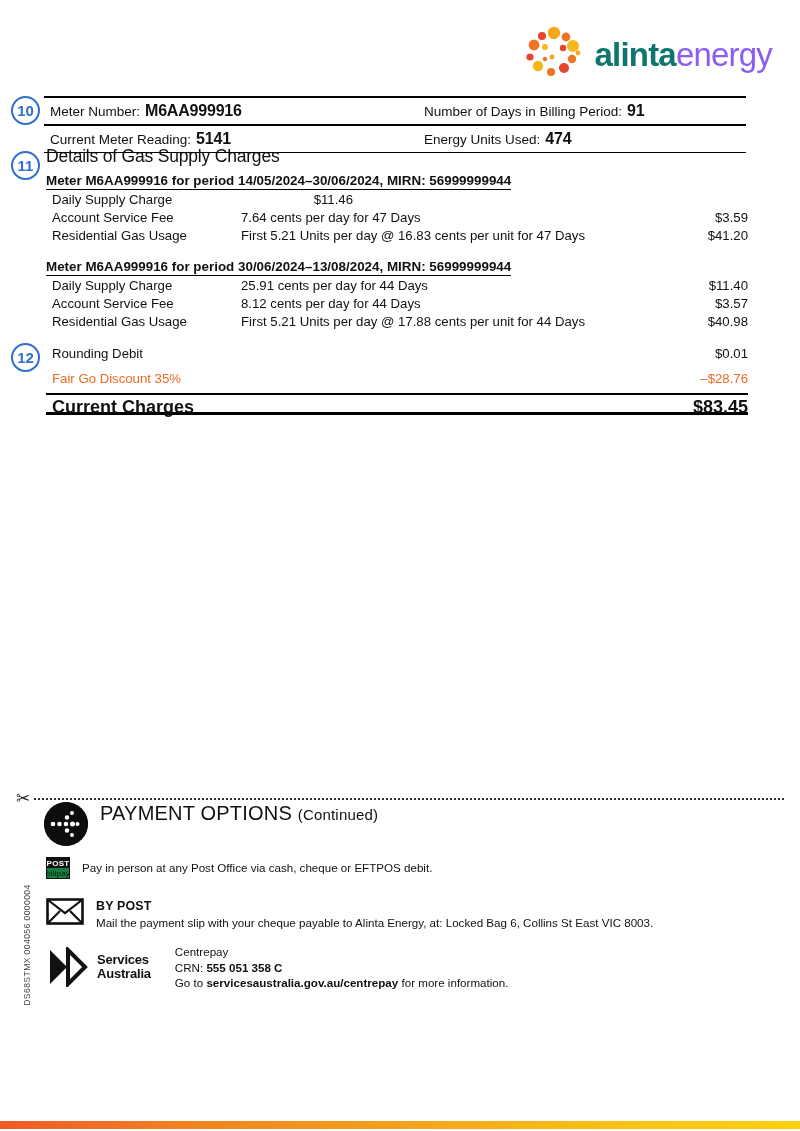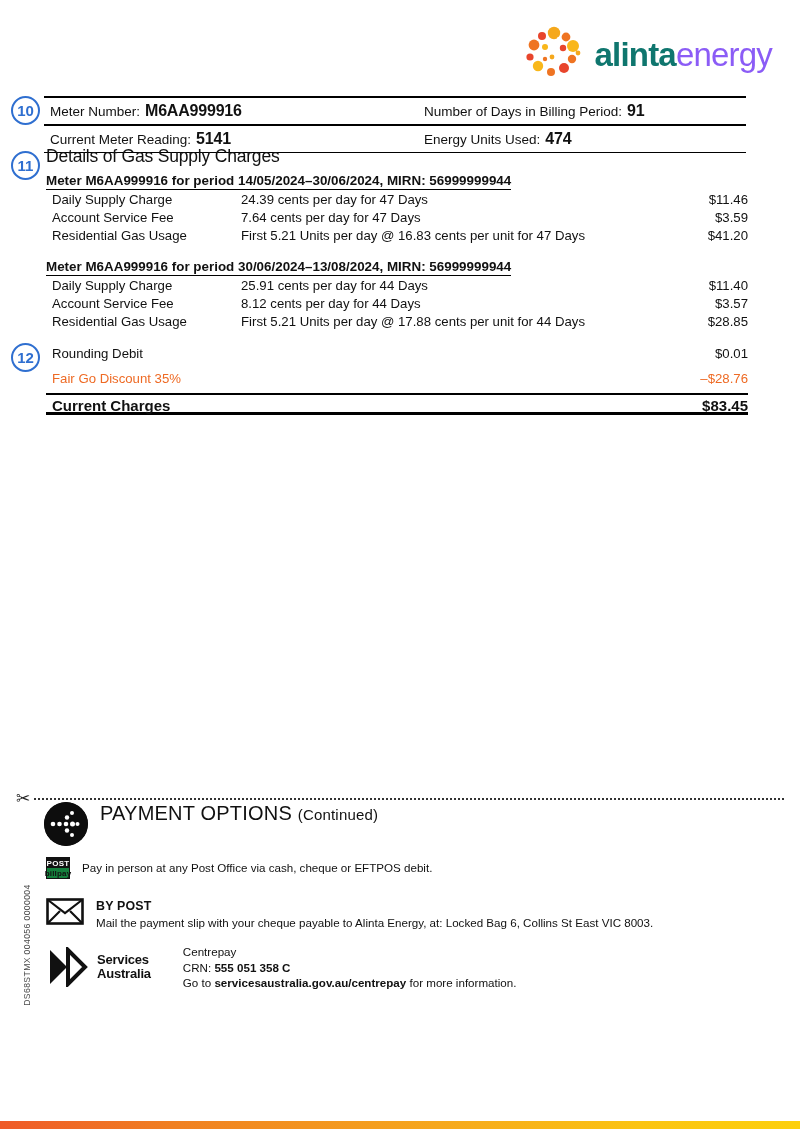--- a/index.html
+++ b/index.html
@@ -57,21 +57,21 @@
   .line-row {
     display: flex; align-items: baseline; height: 18px; font-size: 13.2px;
   }
   .line-row .nm   { width: 195px; padding-left: 6px; }
   .line-row .desc { flex: 1; }
   .line-row .amt  { width: 112px; text-align: right; }
   .period-gap { height: 11px; }
   .pre-total-gap { height: 14px; }
   .discount { color: #ee6a24; }
   .totals { margin-top: 4px; }
-  .tot-row { display:flex; align-items:baseline; height: 17px; font-size: 15px; }
+  .tot-row { display:flex; align-items:baseline; height: 17px; font-size: 18px; }
   .tot-row .nm { flex:1; padding-left: 6px; }
   .tot-row .amt { width: 112px; text-align: right; }
   .tot-row.bold .nm, .tot-row.bold .amt { font-weight: 700; }
 
   
   .cutline { position:absolute; left: 16px; top: 790px; width: 768px; display:flex; align-items:center; gap:4px; }
   .scissors { font-size: 17px; line-height: 1; color:#222; }
   .dots { flex:1; border-top: 2px dotted #333; }
 
   
@@ -80,21 +80,21 @@
   .pay-title { font-size: 20px; letter-spacing: 0.2px; }
   .pay-title .cont { font-size: 15px; }
 
   .pay-row { position:absolute; display:flex; gap: 12px; }
   .pay-row .txt { font-size: 11.6px; line-height: 1.35; }
   .pay-row .txt .hd { font-size: 12.4px; font-weight: 700; letter-spacing:.2px; }
 
   .postlogo { width: 24px; height: 22px; border:1px solid #111; display:flex; flex-direction:column; }
   .postlogo .top { flex:1; background:#111; color:#fff; font-size:8px; font-weight:700;
                    display:flex; align-items:center; justify-content:center; letter-spacing:.3px;}
-  .postlogo .bot { flex:1; background:#15803d; color:#111; font-size:8px; font-weight:700;
+  .postlogo .bot { flex:1; background:#15803d; color:#111; font-size:8px; font-weight:400;
                    display:flex; align-items:center; justify-content:center; letter-spacing:.2px;}
 
   .envelope { width: 38px; height: 27px; }
   .sa-logo { display:flex; align-items:center; gap:7px; }
   .sa-word { font-size: 13px; font-weight: 700; line-height: 1.08; letter-spacing:-.2px; }
 
   .bold { font-weight: 700; }
 
   
   .sidecode {
@@ -165,21 +165,20 @@
 
 <div class="marker" style="top:151px">11</div>
 
 <div class="charges">
   <div class="sec-title">Details of Gas Supply Charges</div>
 
   <div>
     <div class="period-hd">Meter M6AA999916 for period 14/05/2024–30/06/2024, MIRN: 56999999944</div>
     <div class="line-row">
       <span class="nm">Daily Supply Charge</span>
-      <span class="desc">24.39 cents per day for 47 Days</span>
       <span class="amt">$11.46</span>
     </div>
     <div class="line-row">
       <span class="nm">Account Service Fee</span>
       <span class="desc">7.64 cents per day for 47 Days</span>
       <span class="amt">$3.59</span>
     </div>
     <div class="line-row">
       <span class="nm">Residential Gas Usage</span>
       <span class="desc">First 5.21 Units per day @ 16.83 cents per unit for 47 Days</span>
@@ -197,21 +196,21 @@
       <span class="amt">$11.40</span>
     </div>
     <div class="line-row">
       <span class="nm">Account Service Fee</span>
       <span class="desc">8.12 cents per day for 44 Days</span>
       <span class="amt">$3.57</span>
     </div>
     <div class="line-row">
       <span class="nm">Residential Gas Usage</span>
       <span class="desc">First 5.21 Units per day @ 17.88 cents per unit for 44 Days</span>
-      <span class="amt">$28.85</span>
+      <span class="amt">$40.98</span>
     </div>
   </div>
 
   <div class="pre-total-gap"></div>
 
   <div class="line-row">
     <span class="nm" style="width:auto;flex:1">Rounding Debit</span>
     <span class="amt">$0.01</span>
   </div>
 
@@ -272,21 +271,21 @@
     <rect x="1.5" y="1.5" width="35" height="24" fill="#fff" stroke="#111" stroke-width="2.6"></rect>
     <path d="M2 2 L19 15 L36 2" fill="none" stroke="#111" stroke-width="2.2"></path>
     <path d="M2 25 L14 13 M36 25 L24 13" fill="none" stroke="#111" stroke-width="2.2"></path>
   </svg>
   <div class="txt">
     <div class="hd">BY POST</div>
     <div>Mail the payment slip with your cheque payable to Alinta Energy, at: Locked Bag 6, Collins St East VIC 8003.</div>
   </div>
 </div>
 
-<div class="pay-row" style="left:48px; top:944px; gap:32px;">
+<div class="pay-row" style="left:48px; top:944px; gap:24px;">
   <div class="sa-logo">
     <svg width="42" height="40" viewBox="0 0 42 40">
       <path d="M2 3 L2 37 L19 20 Z" fill="#111"></path>
       <path d="M20 3 L20 37 L37 20 Z" fill="none" stroke="#111" stroke-width="4"></path>
     </svg>
     <div class="sa-word">
       <div>Services</div>
       <div>Australia</div>
     </div>
   </div>

